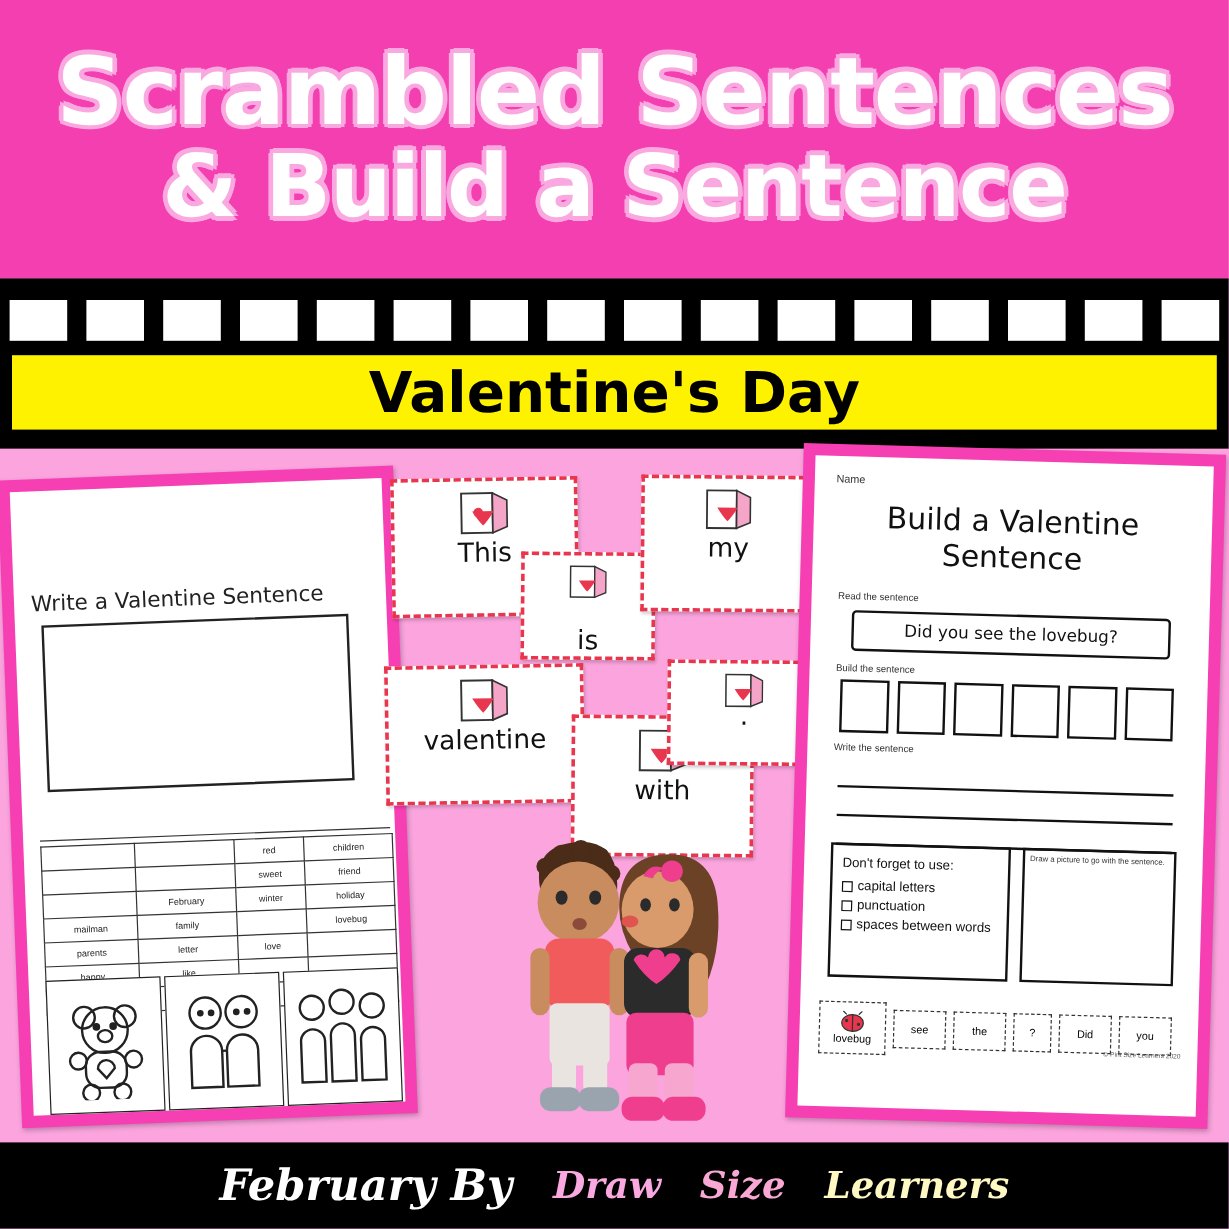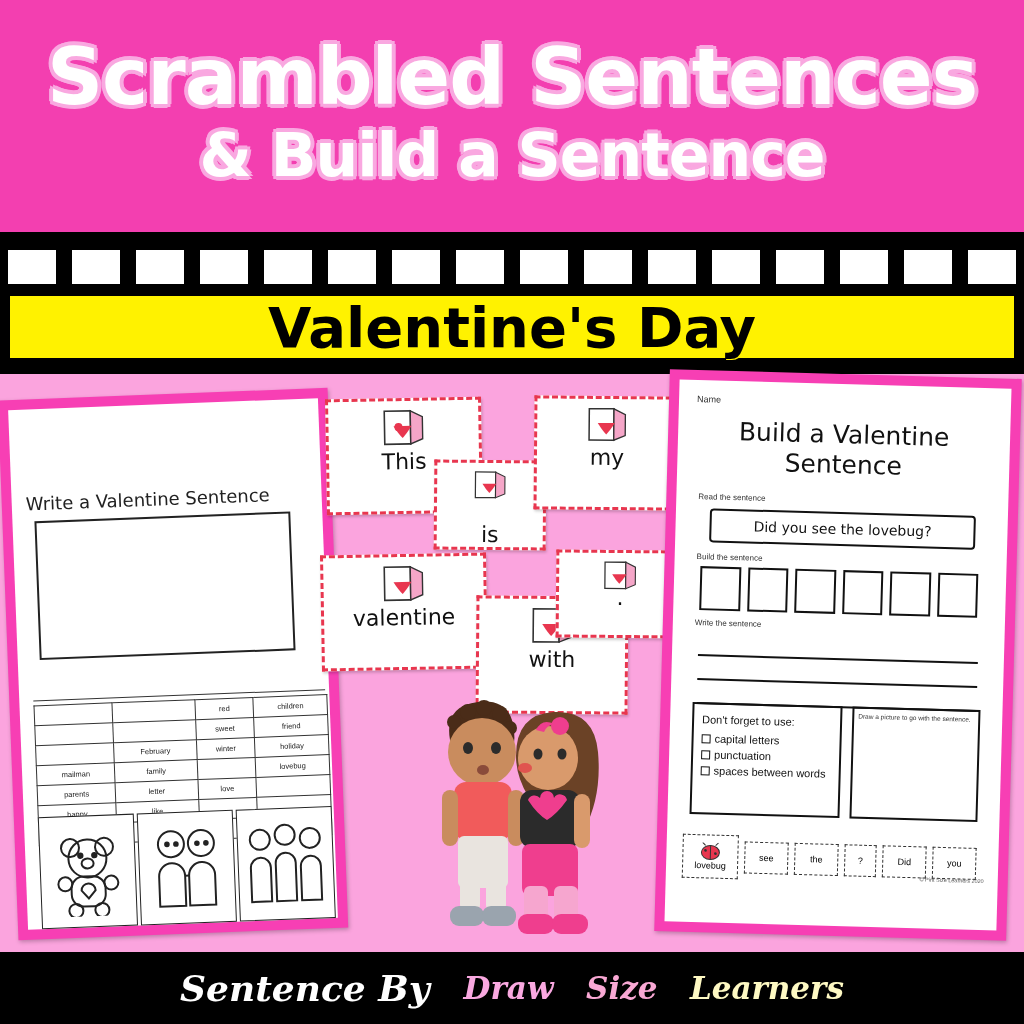--- a/index.html
+++ b/index.html
@@ -24,40 +24,40 @@
     line-height:74px;
     letter-spacing:-1px;
     text-shadow:
       -3px -3px 0 #f9a8e0, 3px -3px 0 #f9a8e0,
       -3px  3px 0 #f9a8e0, 3px  3px 0 #f9a8e0,
       -4px 0 0 #f9a8e0, 4px 0 0 #f9a8e0,
       0 -4px 0 #f9a8e0, 0 4px 0 #f9a8e0;
     white-space:nowrap;
   }
   .title-line.l1{font-size:78px;}
-  .title-line.l2{font-size:60px;margin-top:4px;}
+  .title-line.l2{font-size:72px;margin-top:4px;}
 
   
   .band{
     position:absolute;left:0;top:232px;width:1024px;height:142px;
     background:#000;
   }
   .sprockets{
     position:absolute;left:8px;top:18px;width:1008px;height:34px;
     display:flex;justify-content:space-between;
   }
   .sprocket{width:48px;height:34px;background:#fff;}
   .yellow-bar{
     position:absolute;left:10px;top:64px;width:1004px;height:62px;
     background:#fff200;
     display:flex;align-items:center;justify-content:center;
   }
   .yellow-bar .sub{
     font-family:"DejaVu Sans", sans-serif;
-    font-weight:bold;font-size:56px;color:#000;letter-spacing:0px;
+    font-weight:bold;font-size:47px;color:#000;letter-spacing:0px;
     text-shadow:-1px -1px 0 #fff200,1px 1px 0 #fff200;
   }
 
   
   .collage{position:absolute;left:0;top:374px;width:1024px;height:580px;background:#fba4de;}
 
   
   .ws-left{
     position:absolute;left:8px;top:20px;width:330px;height:540px;
     background:#f73fb4;transform:rotate(-2.2deg);
@@ -462,21 +462,21 @@
         <rect x="146" y="200" width="24" height="34" rx="6" fill="#f6a6cf"></rect>
         <rect x="110" y="228" width="36" height="20" rx="9" fill="#ef3e8e"></rect>
         <rect x="144" y="228" width="36" height="20" rx="9" fill="#ef3e8e"></rect>
         <rect x="166" y="108" width="16" height="54" rx="8" fill="#d99a6c"></rect>
       </g>
     </svg>
 
   </div>
 
   <div class="footer">
-    <div class="created">Sentence By</div>
+    <div class="created">February By</div>
     <div class="brand">
       <span class="p">Draw</span>
       <span>&nbsp;</span>
       <span class="s">Size</span>
       <span>&nbsp;</span>
       <span class="l">Learners</span>
     </div>
   </div>
 
 </div>

